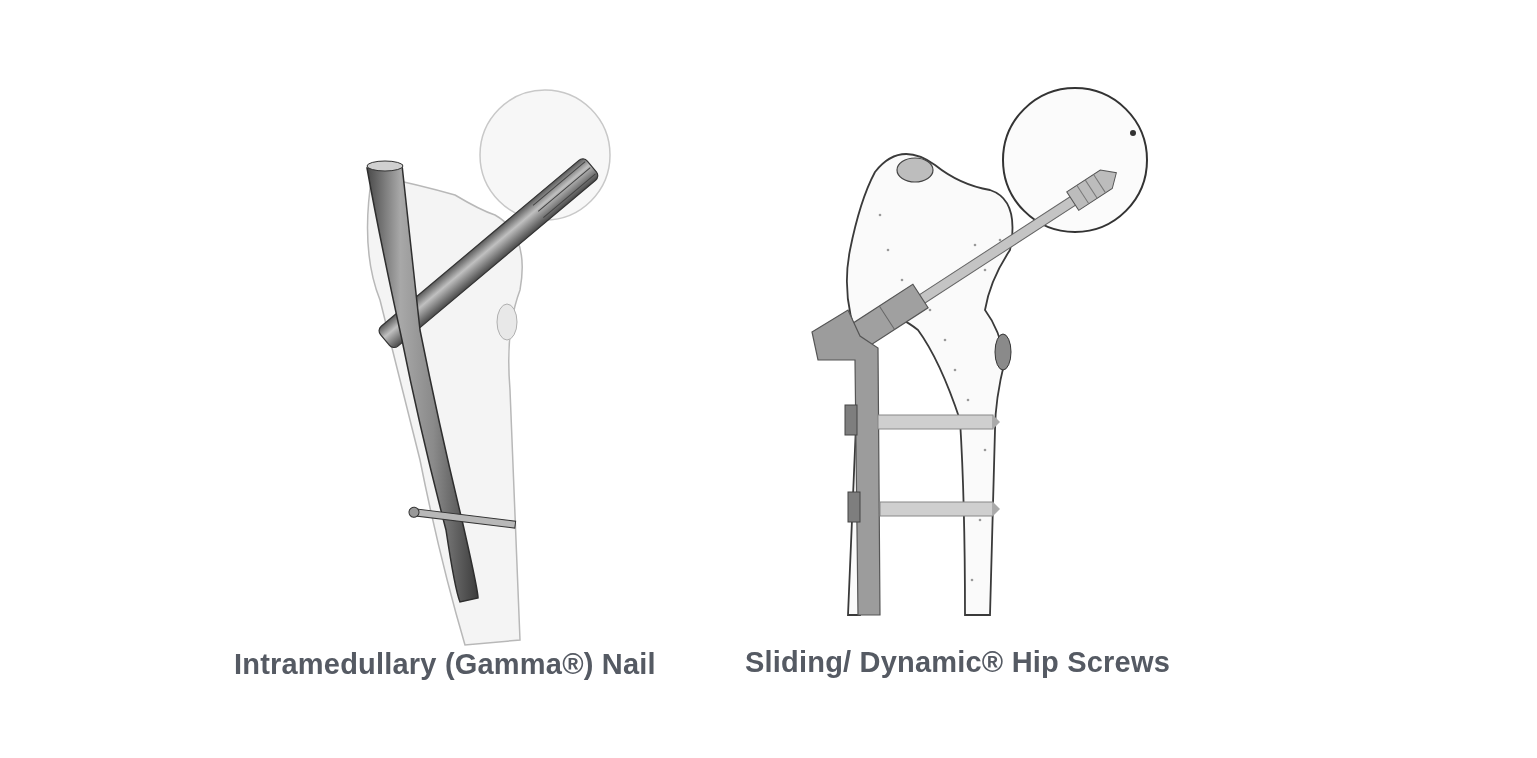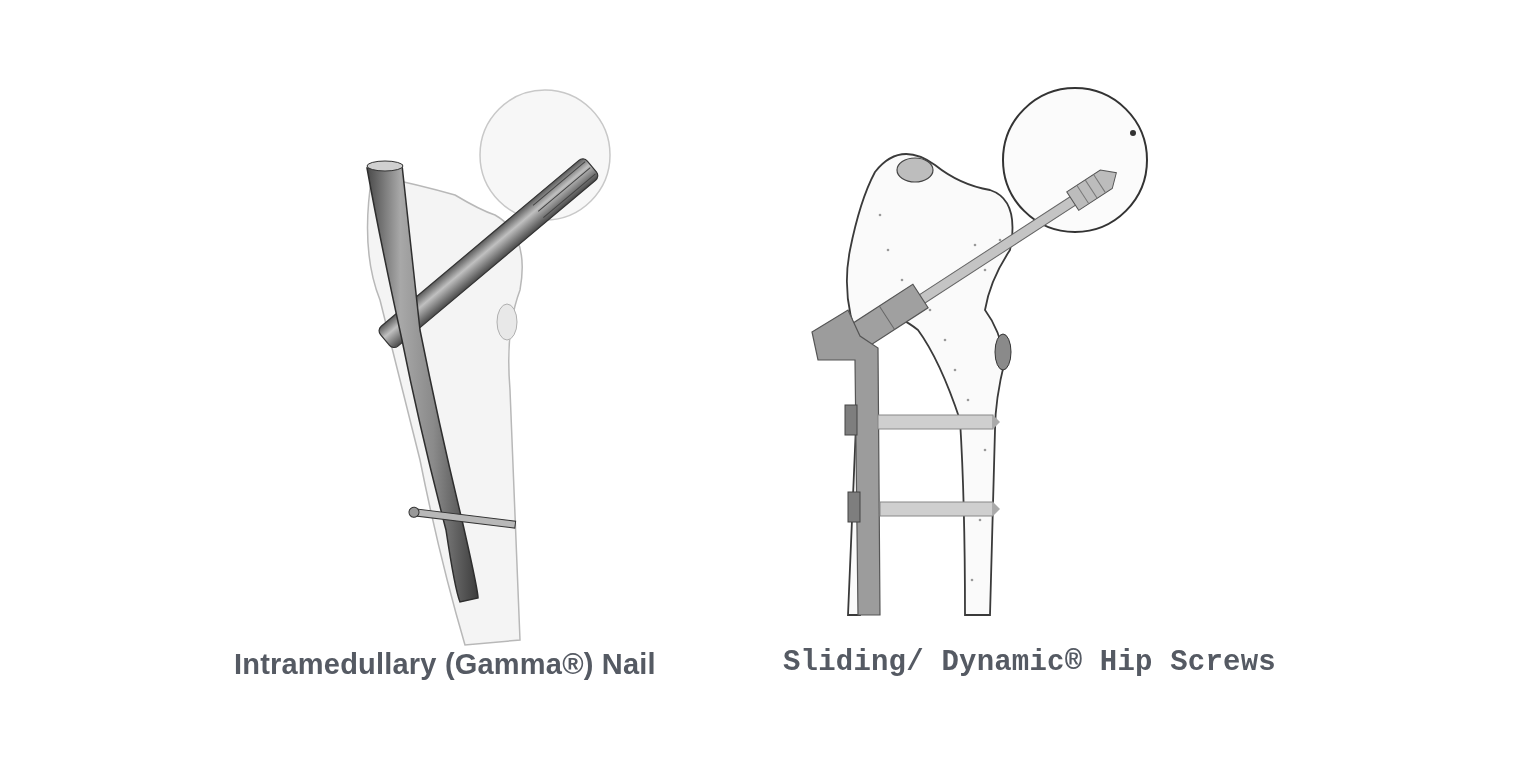--- a/index.html
+++ b/index.html
@@ -100,15 +100,15 @@
       <rect x="848" y="492" width="12" height="30" fill="#7e7e7e" stroke="#444"></rect>
 
       <rect x="878" y="415" width="115" height="14" fill="#cfcfcf" stroke="#888"></rect>
       <path d="M 993 415 L 1000 422 L 993 429 Z" fill="#aaa"></path>
       <rect x="880" y="502" width="113" height="14" fill="#cfcfcf" stroke="#888"></rect>
       <path d="M 993 502 L 1000 509 L 993 516 Z" fill="#aaa"></path>
     </svg>
   </div>
 
   <div class="caption" style="left:234px;top:648px;">Intramedullary (Gamma®) Nail</div>
-  <div class="caption" style="left:783px;top:646px;font-family:Liberation Mono, monospace;">Sliding/ Dynamic® Hip Screws</div>
+  <div class="caption" style="left:745px;top:646px;">Sliding/ Dynamic® Hip Screws</div>
 
 </div>
 
 </body></html>

